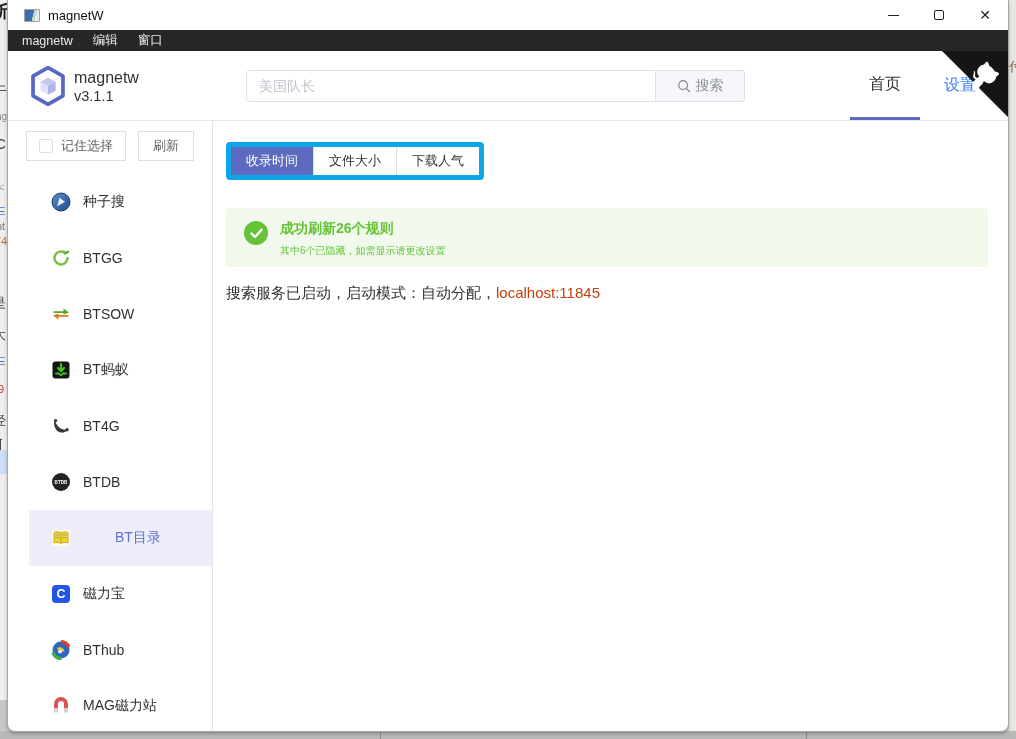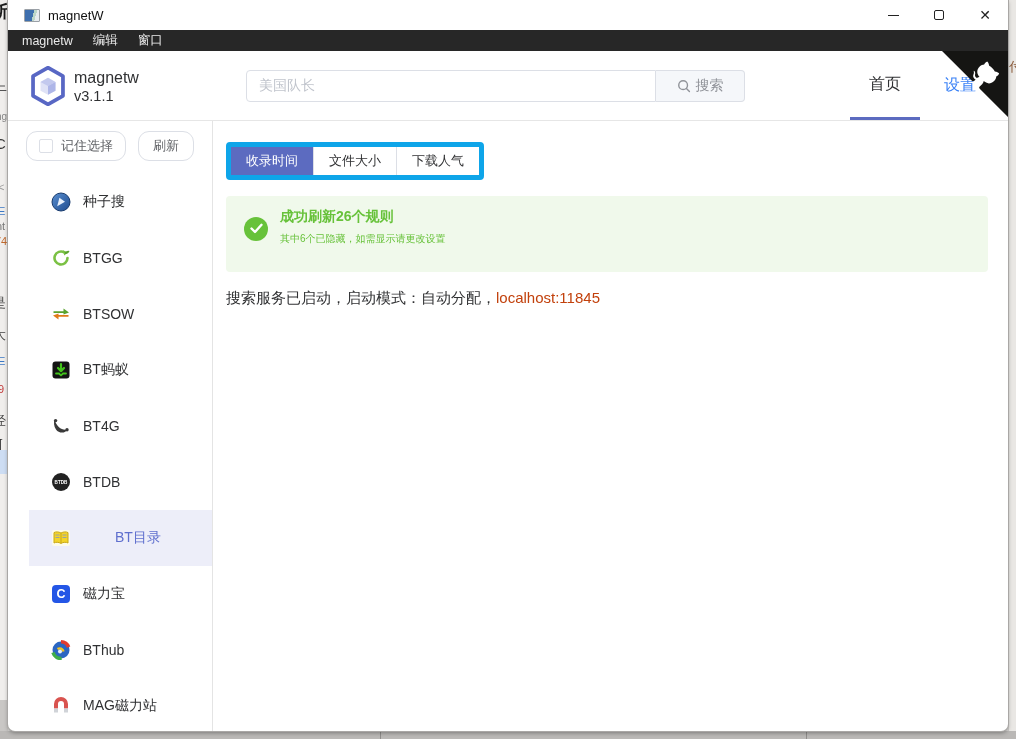--- a/index.html
+++ b/index.html
@@ -38,56 +38,56 @@
   .menu-item:first-child { padding-left:14px; }
 
   
   #header { position:relative; height:70px; background:#fff; border-bottom:1px solid #e6e6e6; }
   #logo { position:absolute; left:23px; top:15px; }
   #brand { position:absolute; left:66px; top:17px; }
   #brand .name { font-size:16px; color:#303133; line-height:19px; }
   #brand .ver  { font-size:14.5px; color:#303133; line-height:18px; }
   #search-group { position:absolute; left:238px; top:19px; display:flex; }
   #search-input { width:410px; height:32px; border:1px solid #dcdfe6; border-right:1px solid #dcdfe6;
-                  border-radius:4px 0 0 4px; padding:0 12px; font-size:14px; color:#606266; outline:none;font-family:Liberation Mono, monospace; }
+                  border-radius:4px 0 0 4px; padding:0 12px; font-size:14px; color:#606266; outline:none; }
   #search-input::placeholder { color:#c0c4cc; }
   #search-btn { width:89px; height:32px; background:#f5f7fa; border:1px solid #dcdfe6; border-left:none;
                 border-radius:0 4px 4px 0; color:#909399; font-size:14px;
                 display:flex; align-items:center; justify-content:center; gap:5px; cursor:pointer; }
   .nav-item { position:absolute; top:0; height:69px; display:flex; align-items:center; justify-content:center;
               font-size:16px; cursor:pointer; }
   #nav-home { left:842px; width:70px; color:#303133; border-bottom:3px solid #5c6bc0; }
   #nav-settings { left:920px; width:64px; color:#3b82f6; }
   #gh-corner { position:absolute; top:0; right:0; width:66px; height:66px; z-index:5; }
 
   
   #content-row { display:flex; height:610px; }
 
   
   #sidebar { width:205px; border-right:1px solid #e4e4e4; overflow:hidden; flex-shrink:0; }
   #sidebar-controls { display:flex; gap:12px; margin:10px 0 0 18px; }
-  .side-btn { height:30px; background:#fff; border:1px solid #dcdfe6; border-radius:11px; color:#606266;
+  .side-btn { height:30px; background:#fff; border:1px solid #dcdfe6; border-radius:0; color:#606266;
               font-size:13px; display:flex; align-items:center; justify-content:center; padding:0 14px; cursor:pointer; }
   #remember-btn { padding:0 12px; }
   #remember-checkbox { width:14px; height:14px; border:1px solid #dcdfe6; border-radius:2px; background:#fff; margin-right:8px; }
   #source-list { list-style:none; margin-top:13px;padding-left:21px; }
   .src-item { height:56px; display:flex; align-items:center; padding-left:22px; gap:12px;
               font-size:14px; color:#303133; cursor:pointer; }
   .src-item.selected { background:#edeef9; color:#5f6fce;gap:44px; }
   .src-icon { width:20px; height:20px; flex-shrink:0; display:flex; }
 
   
   #main { flex:1; padding:21px 20px 0 13px; }
   #sort-tabs { display:inline-flex; border:5px solid #0ea5e9; border-radius:4px; overflow:hidden; }
   .tab { height:28px; padding:0 15px; background:#fff; border:none; border-left:1px solid #dcdfe6;
          font-size:13px; color:#303133; display:flex; align-items:center; cursor:pointer; }
   .tab:first-child { border-left:none; }
   .tab.active { background:#5c6bc0; color:#fff; }
-  #alert { margin-top:16px; width:762px; background:#f0f9eb; border-radius:4px; padding:10px 16px 24px 18px;
-           display:flex; align-items:center; gap:12px; }
+  #alert { margin-top:28px; width:762px; background:#f0f9eb; border-radius:4px; padding:10px 16px 7px 18px;
+           display:flex; align-items:flex-start; gap:12px; }
   #alert-icon { width:24px; height:24px; border-radius:50%; background:#67c23a; flex-shrink:0; margin-top:3px;
                 display:flex; align-items:center; justify-content:center; }
   #alert-title { font-size:14px; font-weight:bold; color:#67c23a; line-height:20px; }
   #alert-desc  { font-size:10px; color:#67c23a; margin-top:4px; line-height:18px; }
   #status-line { margin-top:17px; font-size:15px; color:#303133; }
   #status-link { color:#c2410c; text-decoration:none; cursor:pointer; }
 </style>
 </head>
 <body>
 

